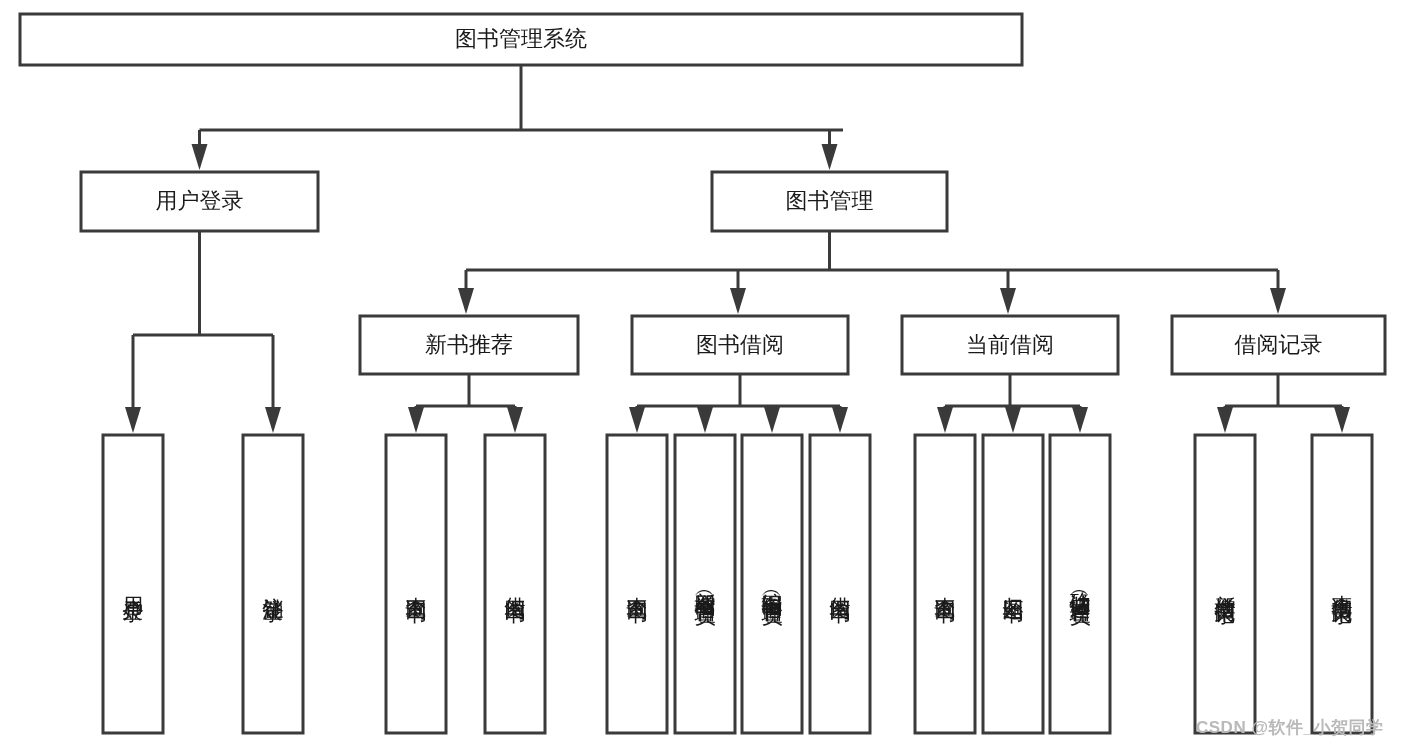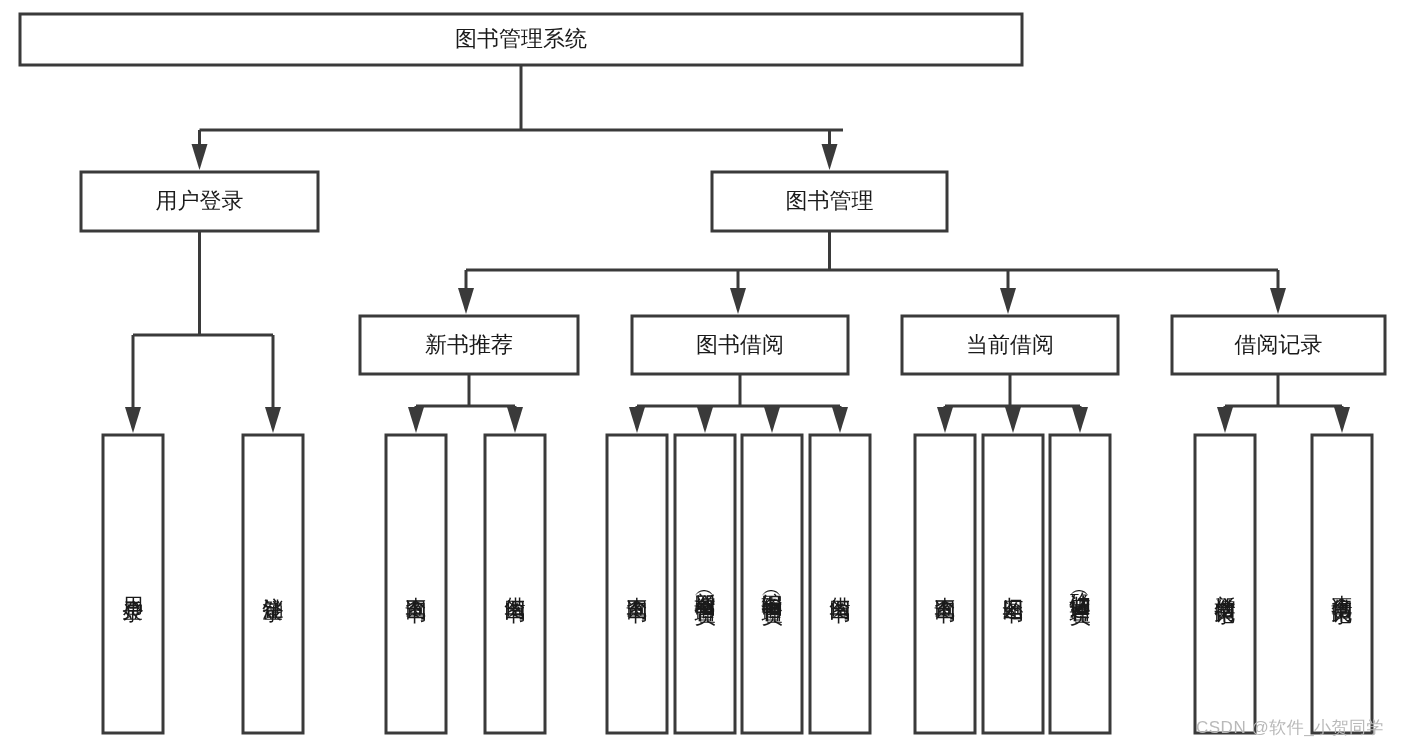--- a/index.html
+++ b/index.html
@@ -144,15 +144,15 @@
       <div class="leaf-label" style="left: 675px; top: 435px; width: 60px; height: 298px;">新增图书（管理员）</div>
       <div class="leaf-label" style="left: 742px; top: 435px; width: 60px; height: 298px;">编辑图书（管理员）</div>
       <div class="leaf-label" style="left: 810px; top: 435px; width: 60px; height: 298px;">借阅图书</div>
       <div class="leaf-label" style="left: 915px; top: 435px; width: 60px; height: 298px;">查询图书</div>
       <div class="leaf-label" style="left: 983px; top: 435px; width: 60px; height: 298px;">归还图书</div>
       <div class="leaf-label" style="left: 1050px; top: 435px; width: 60px; height: 298px;">确认归还（管理员）</div>
       <div class="leaf-label" style="left: 1195px; top: 435px; width: 60px; height: 298px;">新增借阅记录</div>
       <div class="leaf-label" style="left: 1312px; top: 435px; width: 60px; height: 298px;">查询借阅记录</div>
     </div>
 
-  <div class="watermark" style="left: 1196px; top: 716px;">CSDN @软件_小贺同学</div>
+  <div class="watermark" style="left: 1196px; top: 716px; font-weight: bold;">CSDN @软件_小贺同学</div>
 
 </div>
 
 </body></html>

